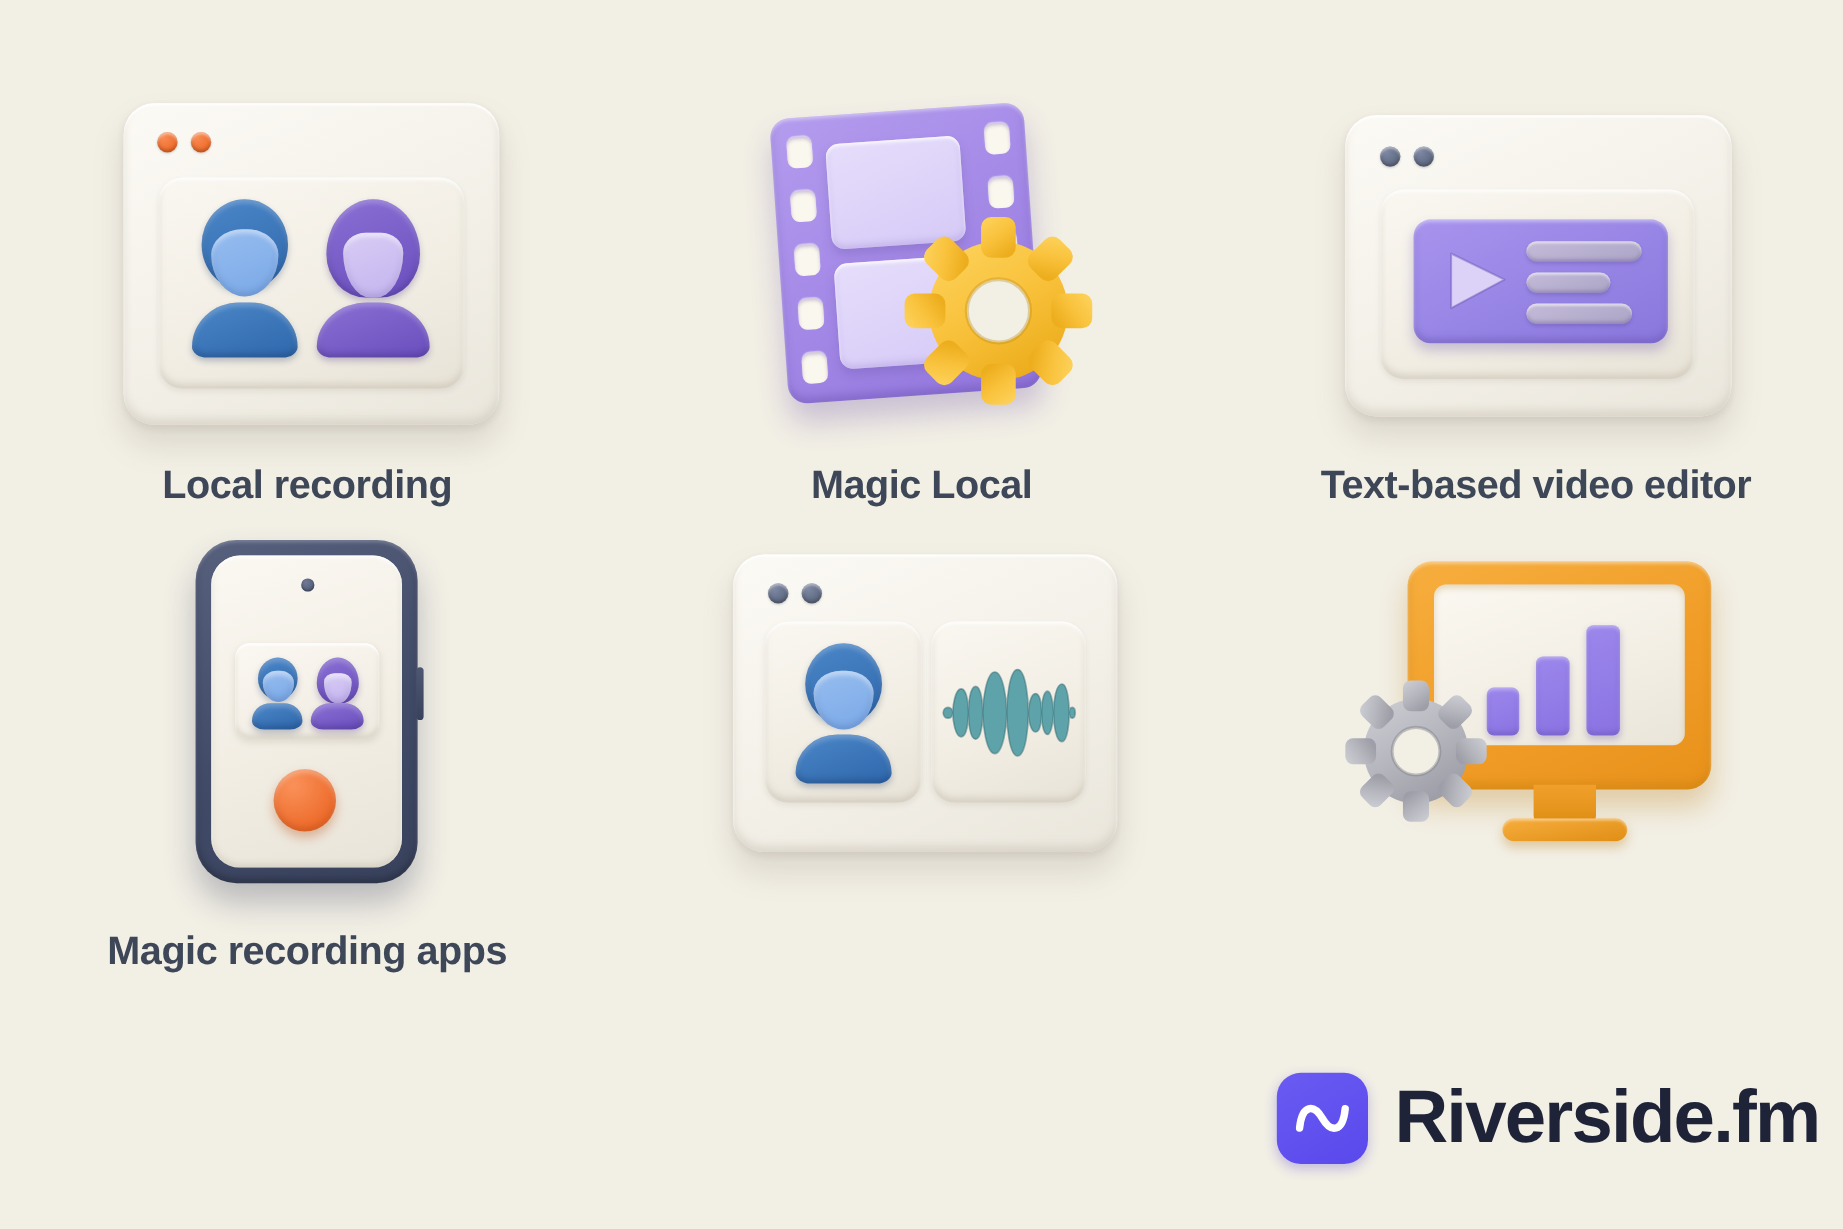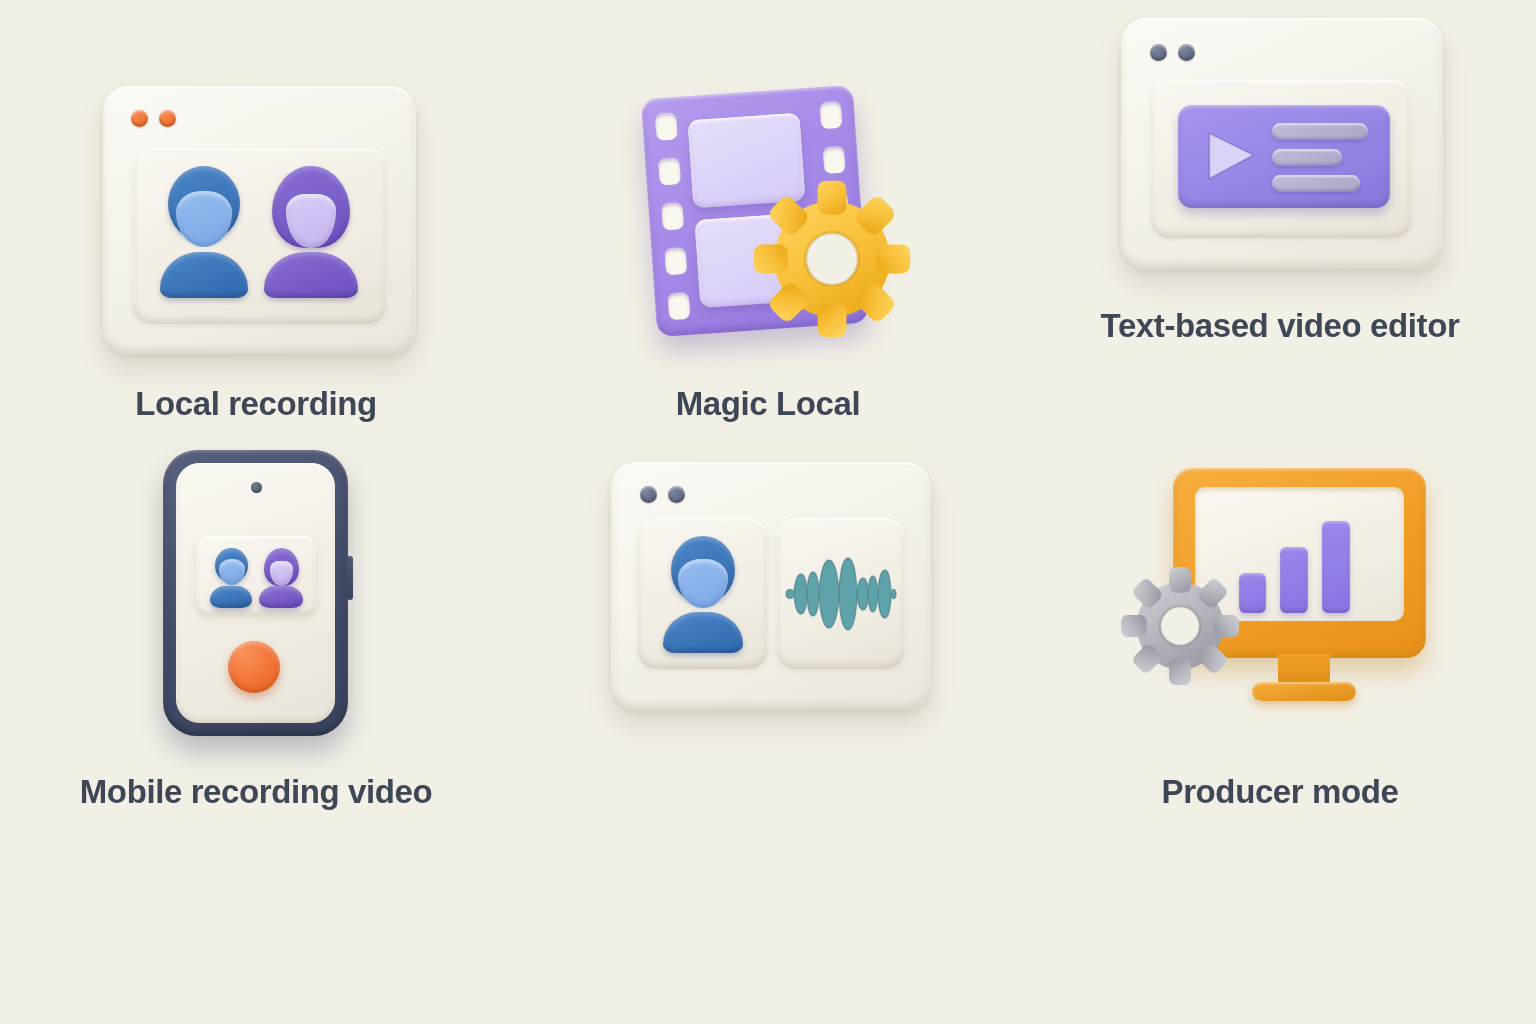--- a/index.html
+++ b/index.html
@@ -57,21 +57,21 @@
     font-weight: 700;
     color: #3E4758;
     letter-spacing: -0.4px;
     text-align: center;
     white-space: nowrap;
   }
 
   
   .cell-1 { padding-top: 78px; }
   .cell-2 { padding-top: 78px; }
-  .cell-3 { }
+  .cell-3 { padding-top: 78px; }
   .cell-4 { padding-top: 10px; }
   .cell-5 { padding-top: 10px; }
   .cell-6 { padding-top: 10px; }
 
   .cell-1 .caption, .cell-2 .caption, .cell-3 .caption { margin-top: 22px; }
   .cell-4 .caption, .cell-5 .caption, .cell-6 .caption { margin-top: 38px; }
 
   
   .win {
     position: relative;
@@ -403,21 +403,21 @@
               <div class="avatar" style="left:62px;top:12px;width:48px;height:58px;">
                 <div class="av-head pur-dark" style="left:6px;top:0;width:35px;height:38px;border-radius:50% 50% 42% 42% / 56% 56% 44% 44%;"></div>
                 <div class="av-face pur-light" style="left:12px;top:13px;width:23px;height:25px;border-radius:38% 38% 46% 46% / 30% 30% 70% 70%;"></div>
                 <div class="av-body pur-dark" style="left:1px;top:38px;width:44px;height:22px;"></div>
               </div>
             </div>
             <div class="rec-btn" style="left:52px;top:178px;"></div>
           </div>
         </div>
       </div>
-      <div class="caption">Mobile recording video</div>
+      <div class="caption">Magic recording apps</div>
     </div>
 
     <div class="cell cell-5">
       <div class="art">
         <div class="win" style="position:absolute;left:8px;top:12px;width:320px;height:248px;">
           <div class="dots" style="left:29px;top:24px;">
             <span class="dot slate"></span>
             <span class="dot slate"></span>
           </div>
           <div class="inner-panel" style="left:26px;top:56px;width:131px;height:151px;">
@@ -500,19 +500,26 @@
               <rect x="-8.5" y="-46" width="17" height="20" rx="5" transform="rotate(180)"></rect>
               <rect x="-8.5" y="-46" width="17" height="20" rx="5" transform="rotate(225)"></rect>
               <rect x="-8.5" y="-46" width="17" height="20" rx="5" transform="rotate(270)"></rect>
               <rect x="-8.5" y="-46" width="17" height="20" rx="5" transform="rotate(315)"></rect>
             </g>
             <circle r="15.5" fill="#F2EFE5"></circle>
             <circle r="15.5" fill="none" stroke="rgba(120,120,130,0.4)" stroke-width="2"></circle>
           </g>
         </svg>
       </div>
-      <div class="caption">Producer mode</div>
     </div>
 
   </div>
 
+  <div class="logo-row">
+    <div class="logo-mark">
+      <svg width="50" height="40" viewBox="0 0 50 40">
+        <path d="M6 28 C8 8, 18 8, 25 20 C32 32, 42 32, 44 12" fill="none" stroke="#FFFFFF" stroke-width="6.2" stroke-linecap="round"></path>
+      </svg>
+    </div>
+    <div class="logo-text">Riverside.fm</div>
+  </div>
 
 </div>
 
 </body></html>

